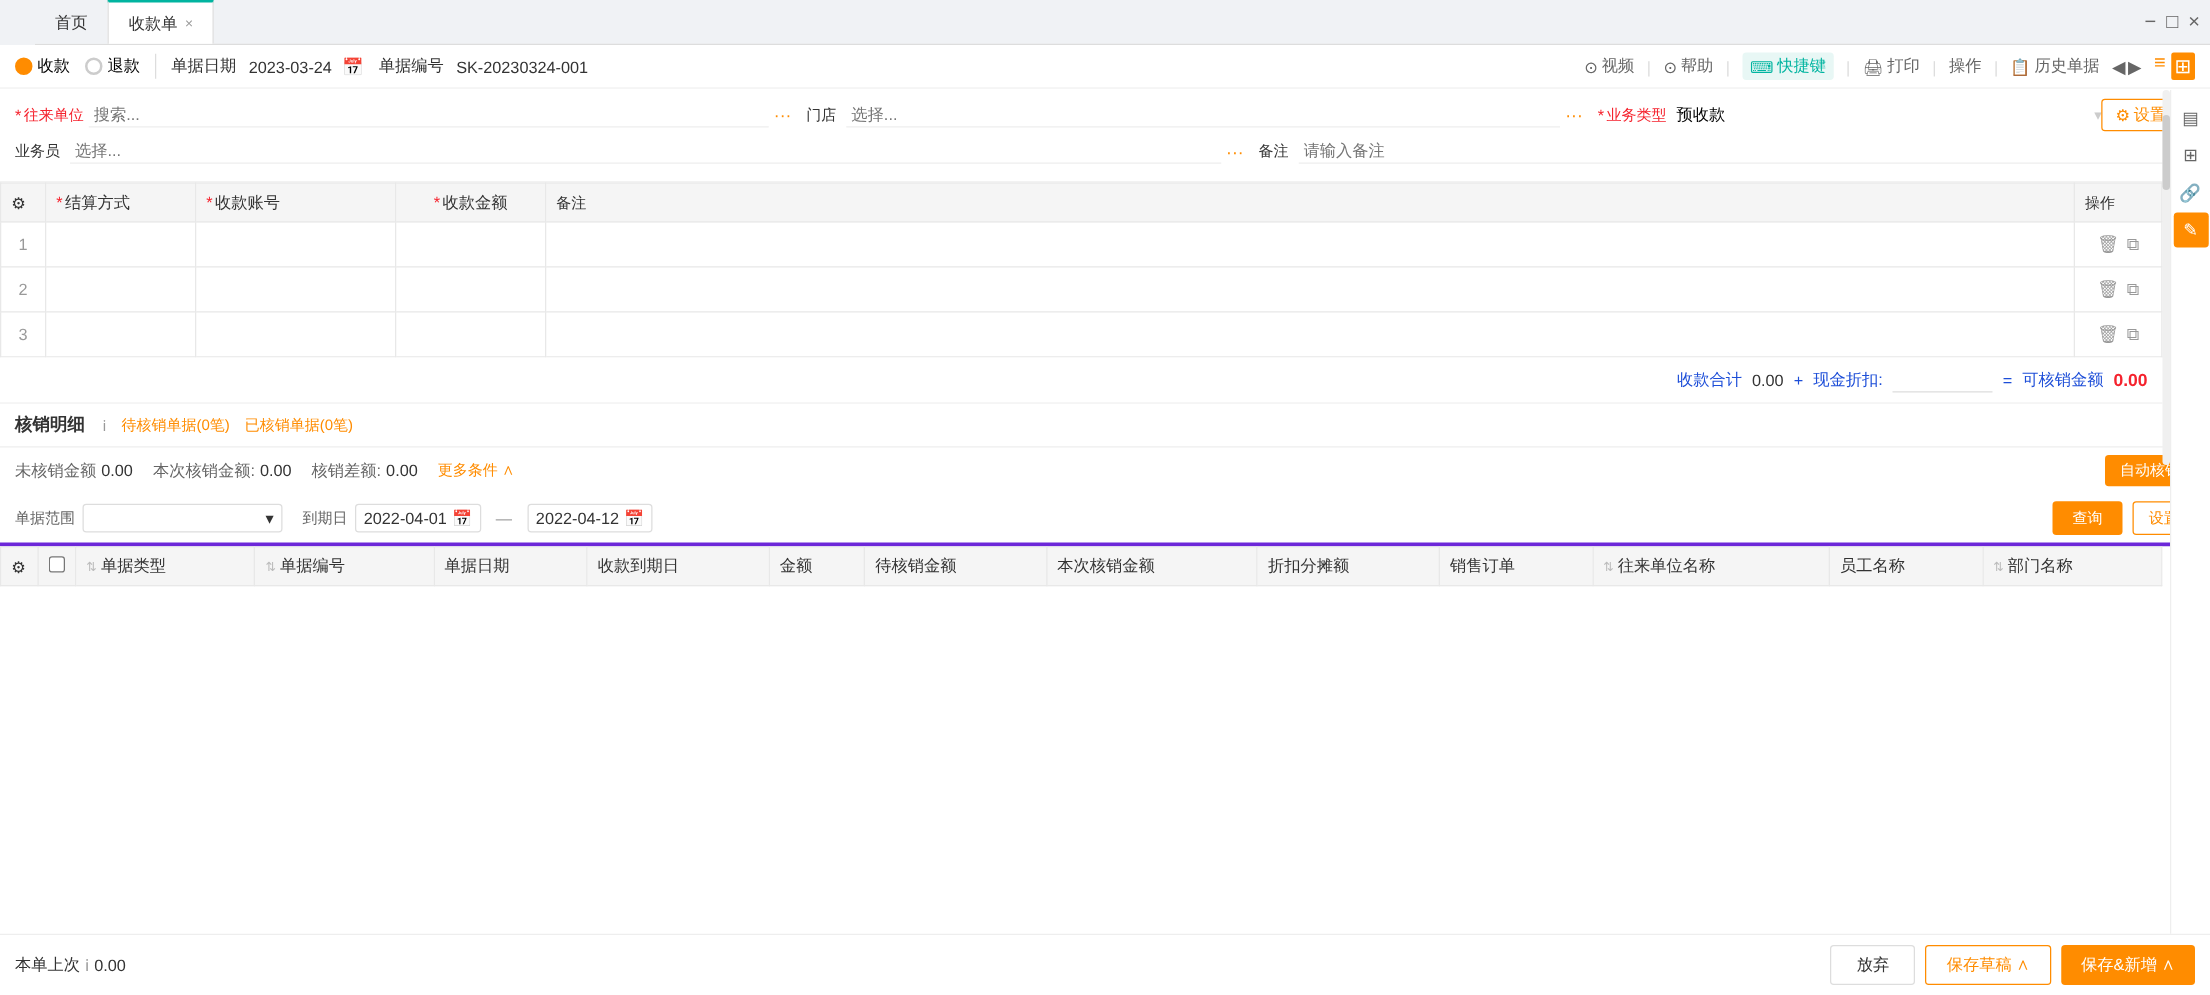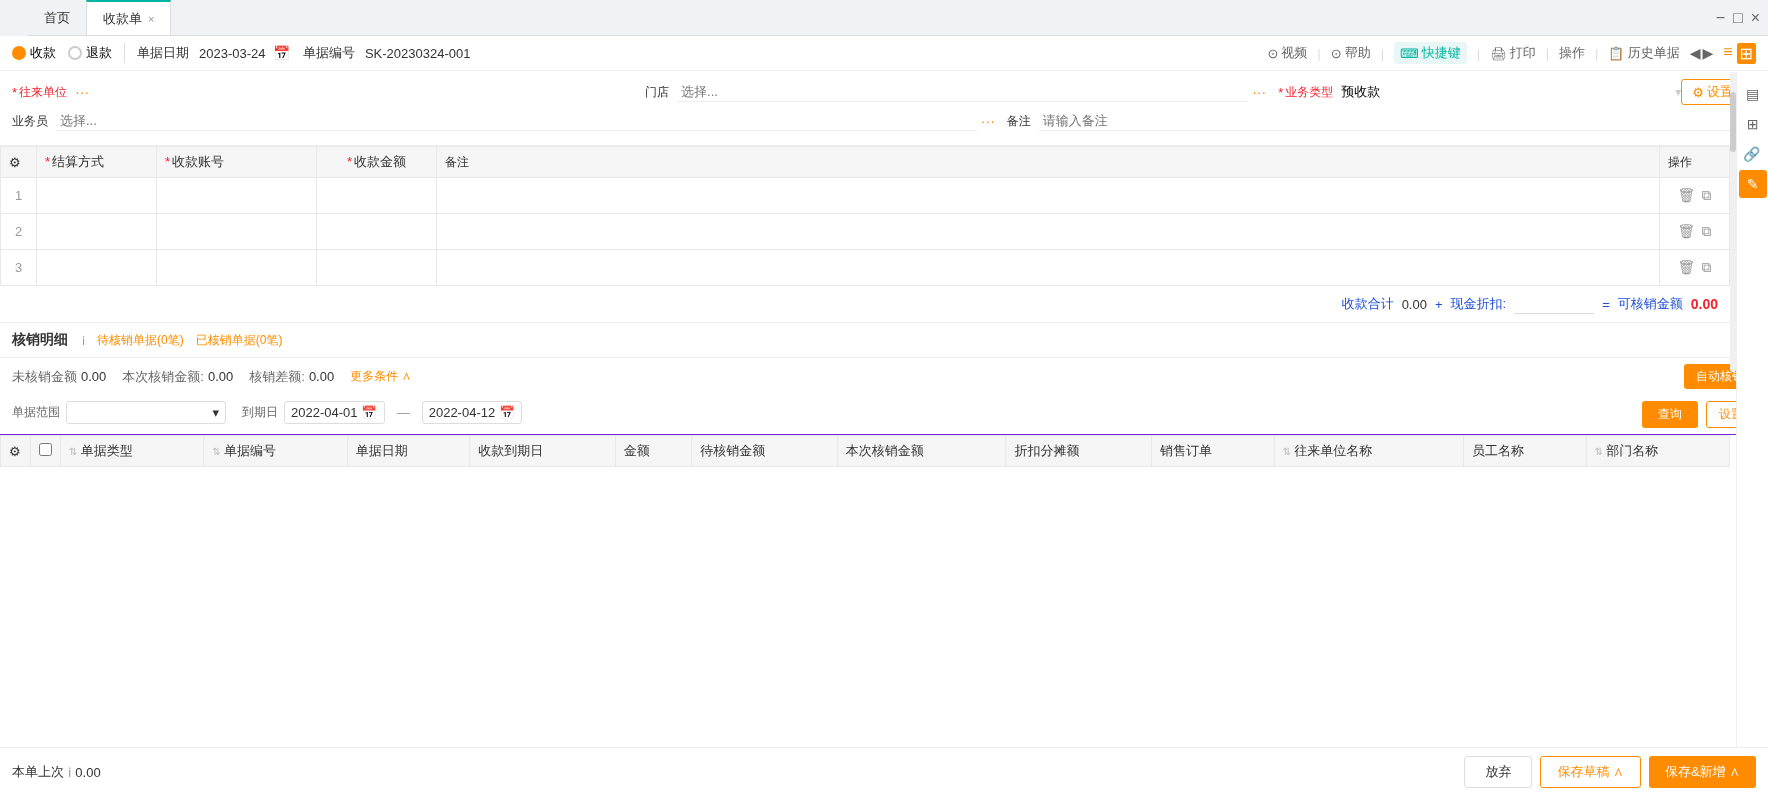--- a/index.html
+++ b/index.html
@@ -152,23 +152,23 @@
     .stat-value { color: #333; }
     .auto-btn {
       margin-left: auto; background: #ff8c00; color: #fff;
       border: none; padding: 4px 12px; border-radius: 3px;
       cursor: pointer; font-size: 12px;
     }
     .more-filter { color: #ff8c00; cursor: pointer; font-size: 12px; margin-right: 8px; }
 
     
     .filter-row {
-      display: flex; align-items: flex-start;
+      display: flex; align-items: center;
       padding: 6px 12px;
-      border-bottom: 1px solid #6d28d9;
+      border-bottom: 3px solid #6d28d9;
       gap: 16px;
     }
     .filter-field { display: flex; align-items: center; gap: 6px; }
     .filter-label { color: #666; font-size: 12px; white-space: nowrap; }
     .filter-select {
       border: 1px solid #ddd; padding: 3px 6px;
       border-radius: 3px; color: #333; font-size: 12px;
       min-width: 120px; display: flex; align-items: center;
       justify-content: space-between; cursor: pointer;
     }
@@ -342,20 +342,21 @@
       </div>
     </div>
   </div>
 
   <div class="form-area">
     <div class="form-row">
 
       <div class="form-field" style="flex:2; padding-right:12px;">
         <span class="req-star">*</span>
         <span class="field-label">往来单位</span>
+        <input class="field-input" type="text" style="color: rgb(187, 187, 187);" placeholder="搜索...">
         <span class="more-btn">···</span>
       </div>
 
       <div class="form-field" style="flex:2; padding-right:12px;">
         <span class="field-label optional">门店</span>
         <input class="field-input" type="text" style="margin-left: 4px;" placeholder="选择...">
         <span class="more-btn">···</span>
       </div>
 
       <div class="form-field" style="flex:1.5; padding-right:12px;">

